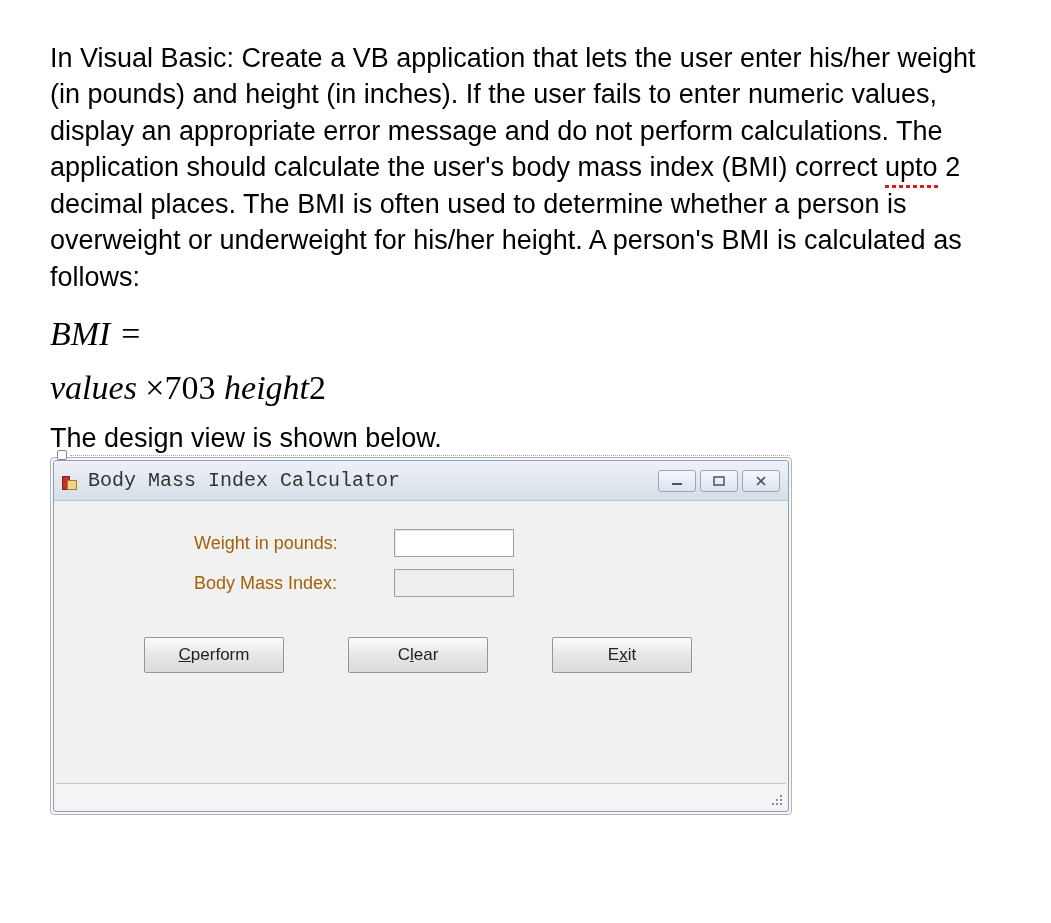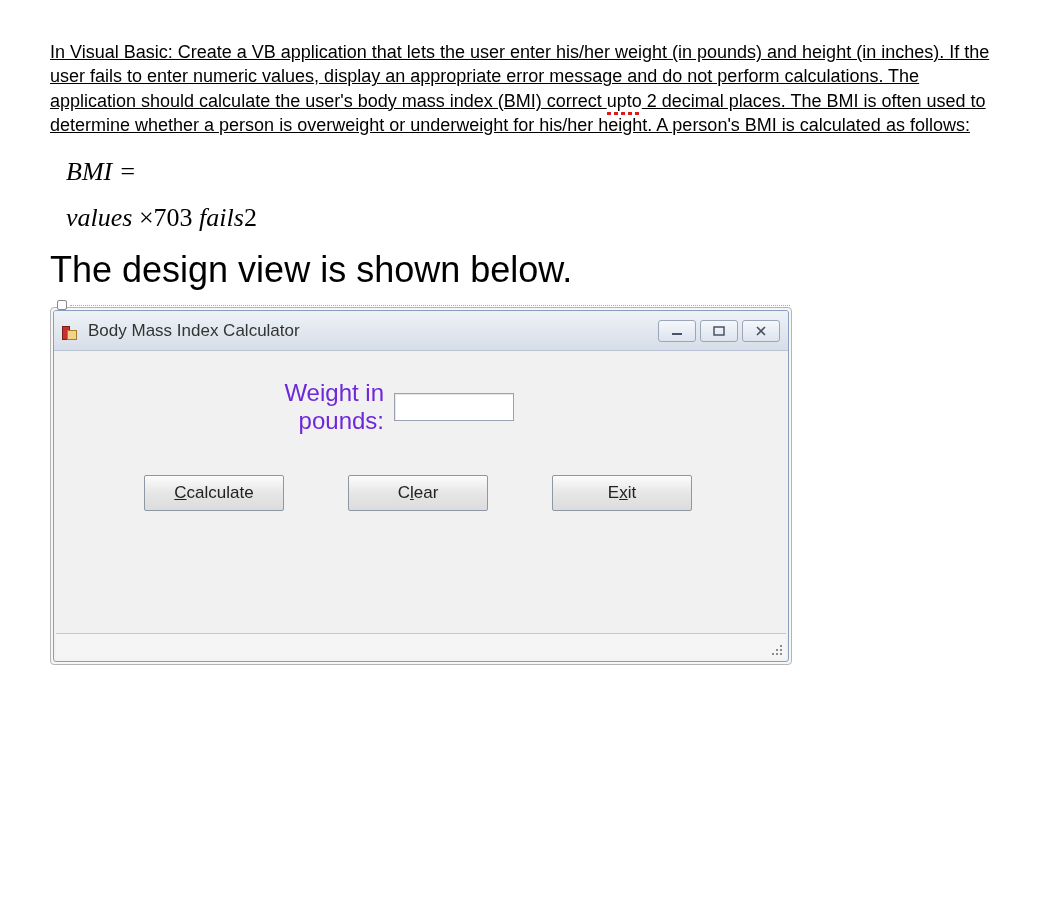--- a/index.html
+++ b/index.html
@@ -5,49 +5,48 @@
     * { box-sizing: border-box; }
     body {
       margin: 0;
       padding: 40px 50px;
       font-family: Arial, sans-serif;
       background: #ffffff;
       color: #000000;
       width: 1051px;
     }
     .prompt-text {
-      font-size: 18px;
+      font-size: 27px;
       line-height: 1.35;
       margin-bottom: 20px;
-      text-decoration: underline;
     }
     .typo-underline {
       display: inline-block;
       position: relative;
     }
     .typo-underline::after {
       content: "";
       position: absolute;
       left: 0; right: 0; bottom: -2px;
       height: 3px;
       background: repeating-linear-gradient(
         90deg,
         #d81b1b 0 4px, transparent 4px 7px
       );
     }
     .formula {
       font-family: Georgia, 'Times New Roman', serif;
       font-style: italic;
-      font-size: 26px;
-      margin: 16px 16px;
+      font-size: 34px;
+      margin: 16px 0;
     }
     .formula .times { font-style: normal; text-align: center; }
     .design-text {
-      font-size: 36px;
-      margin: 14px 0 16px 0;
+      font-size: 27px;
+      margin: 14px 0 3px 0;
     }
 
     
     .outer-frame {
       display: inline-block;
       background: #f6f6f6;
       border: 1px solid #b5b5b5;
       border-radius: 4px;
       padding: 2px;
       position: relative;
@@ -99,22 +98,23 @@
       background: #c9302c;
       border: 1px solid #7a1e1b;
     }
     .app-icon .fr {
       width: 10px; height: 10px;
       background: #f3d28a;
       border: 1px solid #a77d2a;
       margin-left: -4px;
     }
     .title-text {
-      font-size: 17px;
+      font-size: 20px;
       color: #333333;
+      font-family: Liberation Mono, monospace;
     }
     .title-buttons {
       display: flex;
       gap: 4px;
     }
     .tbtn {
       width: 38px; height: 22px;
       border: 1px solid #9ba7b9;
       border-radius: 3px;
       background: linear-gradient(180deg, #f5f8fc, #dde4ee);
@@ -136,23 +136,22 @@
       flex-direction: column;
       gap: 12px;
       margin-left: 110px;
     }
     .form-row {
       display: flex;
       align-items: center;
     }
     .form-label {
       width: 200px;
-      text-align: right;
-      font-size: 24px;
-      color: #6d28d9;
+      font-size: 18px;
+      color: #a16207;
       padding-right: 10px;
     }
     .tb {
       width: 120px; height: 28px;
       border: 1px solid #9aa3ad;
       background: #ffffff;
       box-shadow: inset 1px 1px 0 #e8e8e8;
     }
     .tb.ro {
       background: #efefef;
@@ -200,21 +199,21 @@
 
 
 <div class="prompt-text">
   <span>In Visual Basic: Create a VB application that lets the user enter his/her weight (in pounds) and height (in inches). If the user fails to enter numeric values, display an appropriate error message and do not perform calculations. The application should calculate the user's body mass index (BMI) correct </span><span class="typo-underline">upto</span><span> 2 decimal places. The BMI is often used to determine whether a person is overweight or underweight for his/her height. A person's BMI is calculated as follows:</span>
 </div>
 
 <div class="formula">
   <span>BMI =</span>
 </div>
 <div class="formula">
-  <span>values </span><span class="times">×703 </span><span>fails</span><span style="font-style:normal">2</span>
+  <span>values </span><span class="times">×703 </span><span>height</span><span style="font-style:normal">2</span>
 </div>
 
 <div class="design-text">The design view is shown below.</div>
 
 <div class="outer-frame">
   <div class="handle-top"></div>
   <div class="window">
     <div class="titlebar">
       <div class="title-left">
         <div class="app-icon">
@@ -241,27 +240,31 @@
         </div>
       </div>
     </div>
 
     <div class="client">
       <div class="form-rows">
         <div class="form-row">
           <div class="form-label">Weight in pounds:</div>
           <div class="tb"></div>
         </div>
+        <div class="form-row">
+          <div class="form-label">Body Mass Index:</div>
+          <div class="tb ro"></div>
+        </div>
       </div>
 
       <div class="button-row">
         <div class="wbtn">
           <span></span>
             <span class="ul">C</span>
-            <span>calculate</span>
+            <span>perform</span>
         </div>
         <div class="wbtn">
           <span>C</span>
             <span class="ul">l</span>
             <span>ear</span>
         </div>
         <div class="wbtn">
           <span>E</span>
             <span class="ul">x</span>
             <span>it</span>

